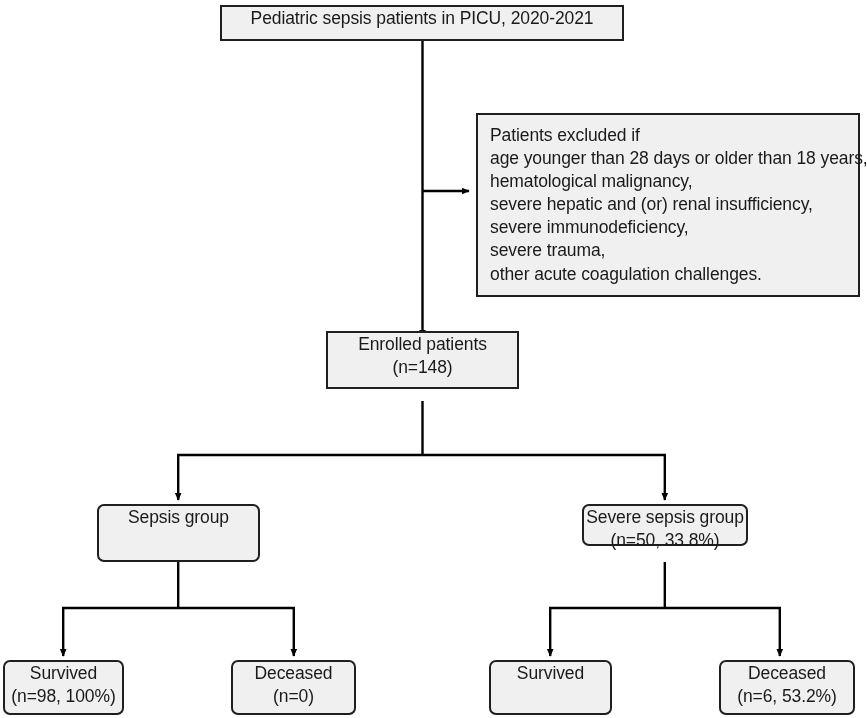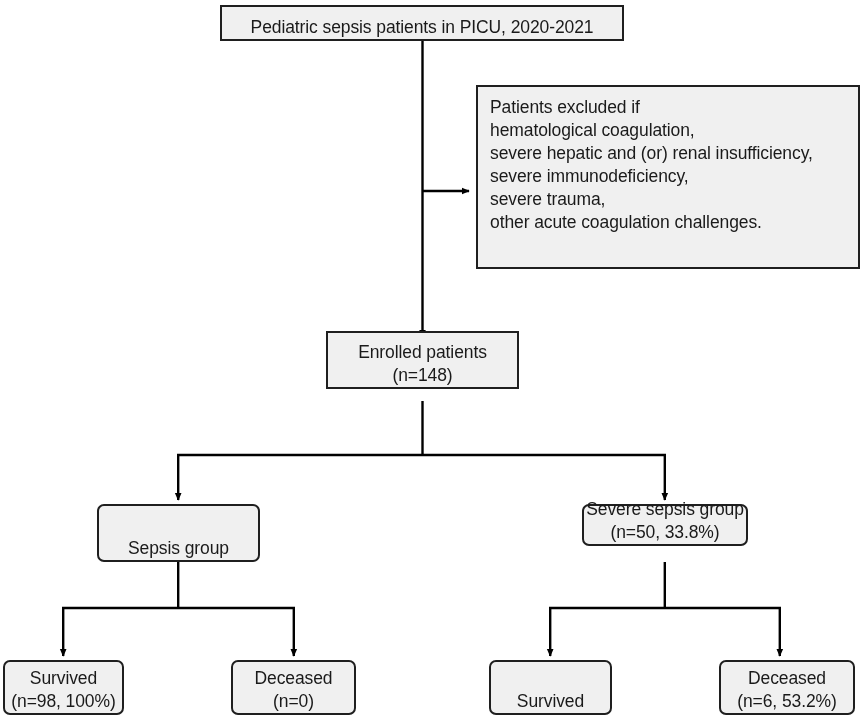--- a/index.html
+++ b/index.html
@@ -17,21 +17,21 @@
     overflow: hidden;
   }
   .node {
     position: absolute;
     box-sizing: border-box;
     background: #f0f0f0;
     border: 2px solid #1f1f1f;
     display: flex;
     flex-direction: column;
     align-items: center;
-    justify-content: flex-end;
+    justify-content: flex-start;
     text-align: center;
     font-size: 17.5px;
     line-height: 1.32;
     letter-spacing: -0.1px;
     color: #1a1a1a;
   }
   .node.rounded {
     border-radius: 7px;
   }
   .node.left-align {
@@ -85,23 +85,24 @@
     <line x1="664.8" y1="562" x2="664.8" y2="609" stroke="#000000" stroke-width="2.4"></line>
     <line x1="549" y1="608" x2="781" y2="608" stroke="#000000" stroke-width="2.4"></line>
     <line x1="550.2" y1="607" x2="550.2" y2="656" stroke="#000000" stroke-width="2.4" marker-end="url(#arrowhead)"></line>
     <line x1="779.8" y1="607" x2="779.8" y2="656" stroke="#000000" stroke-width="2.4" marker-end="url(#arrowhead)"></line>
   </svg>
 
   <div class="node" style="left:220px; top:5px; width:404px; height:36px;">
     <span class="line">Pediatric sepsis patients in PICU, 2020-2021</span>
   </div>
 
-  <div class="node left-align" style="left:476px; top:85px; width:384px; height:184px;">
+  <div class="node left-align" style="left:476px; top:113px; width:384px; height:184px;">
     <span class="line">Patients excluded if</span>
-    <span class="line">hematological coagulation,</span>
+    <span class="line">age younger than 28 days or older than 18 years,</span>
+    <span class="line">hematological malignancy,</span>
     <span class="line">severe hepatic and (or) renal insufficiency,</span>
     <span class="line">severe immunodeficiency,</span>
     <span class="line">severe trauma,</span>
     <span class="line">other acute coagulation challenges.</span>
   </div>
 
   <div class="node" style="left:326px; top:331px; width:193px; height:58px;">
     <span class="line">Enrolled patients</span>
     <span class="line">(n=148)</span>
   </div>

